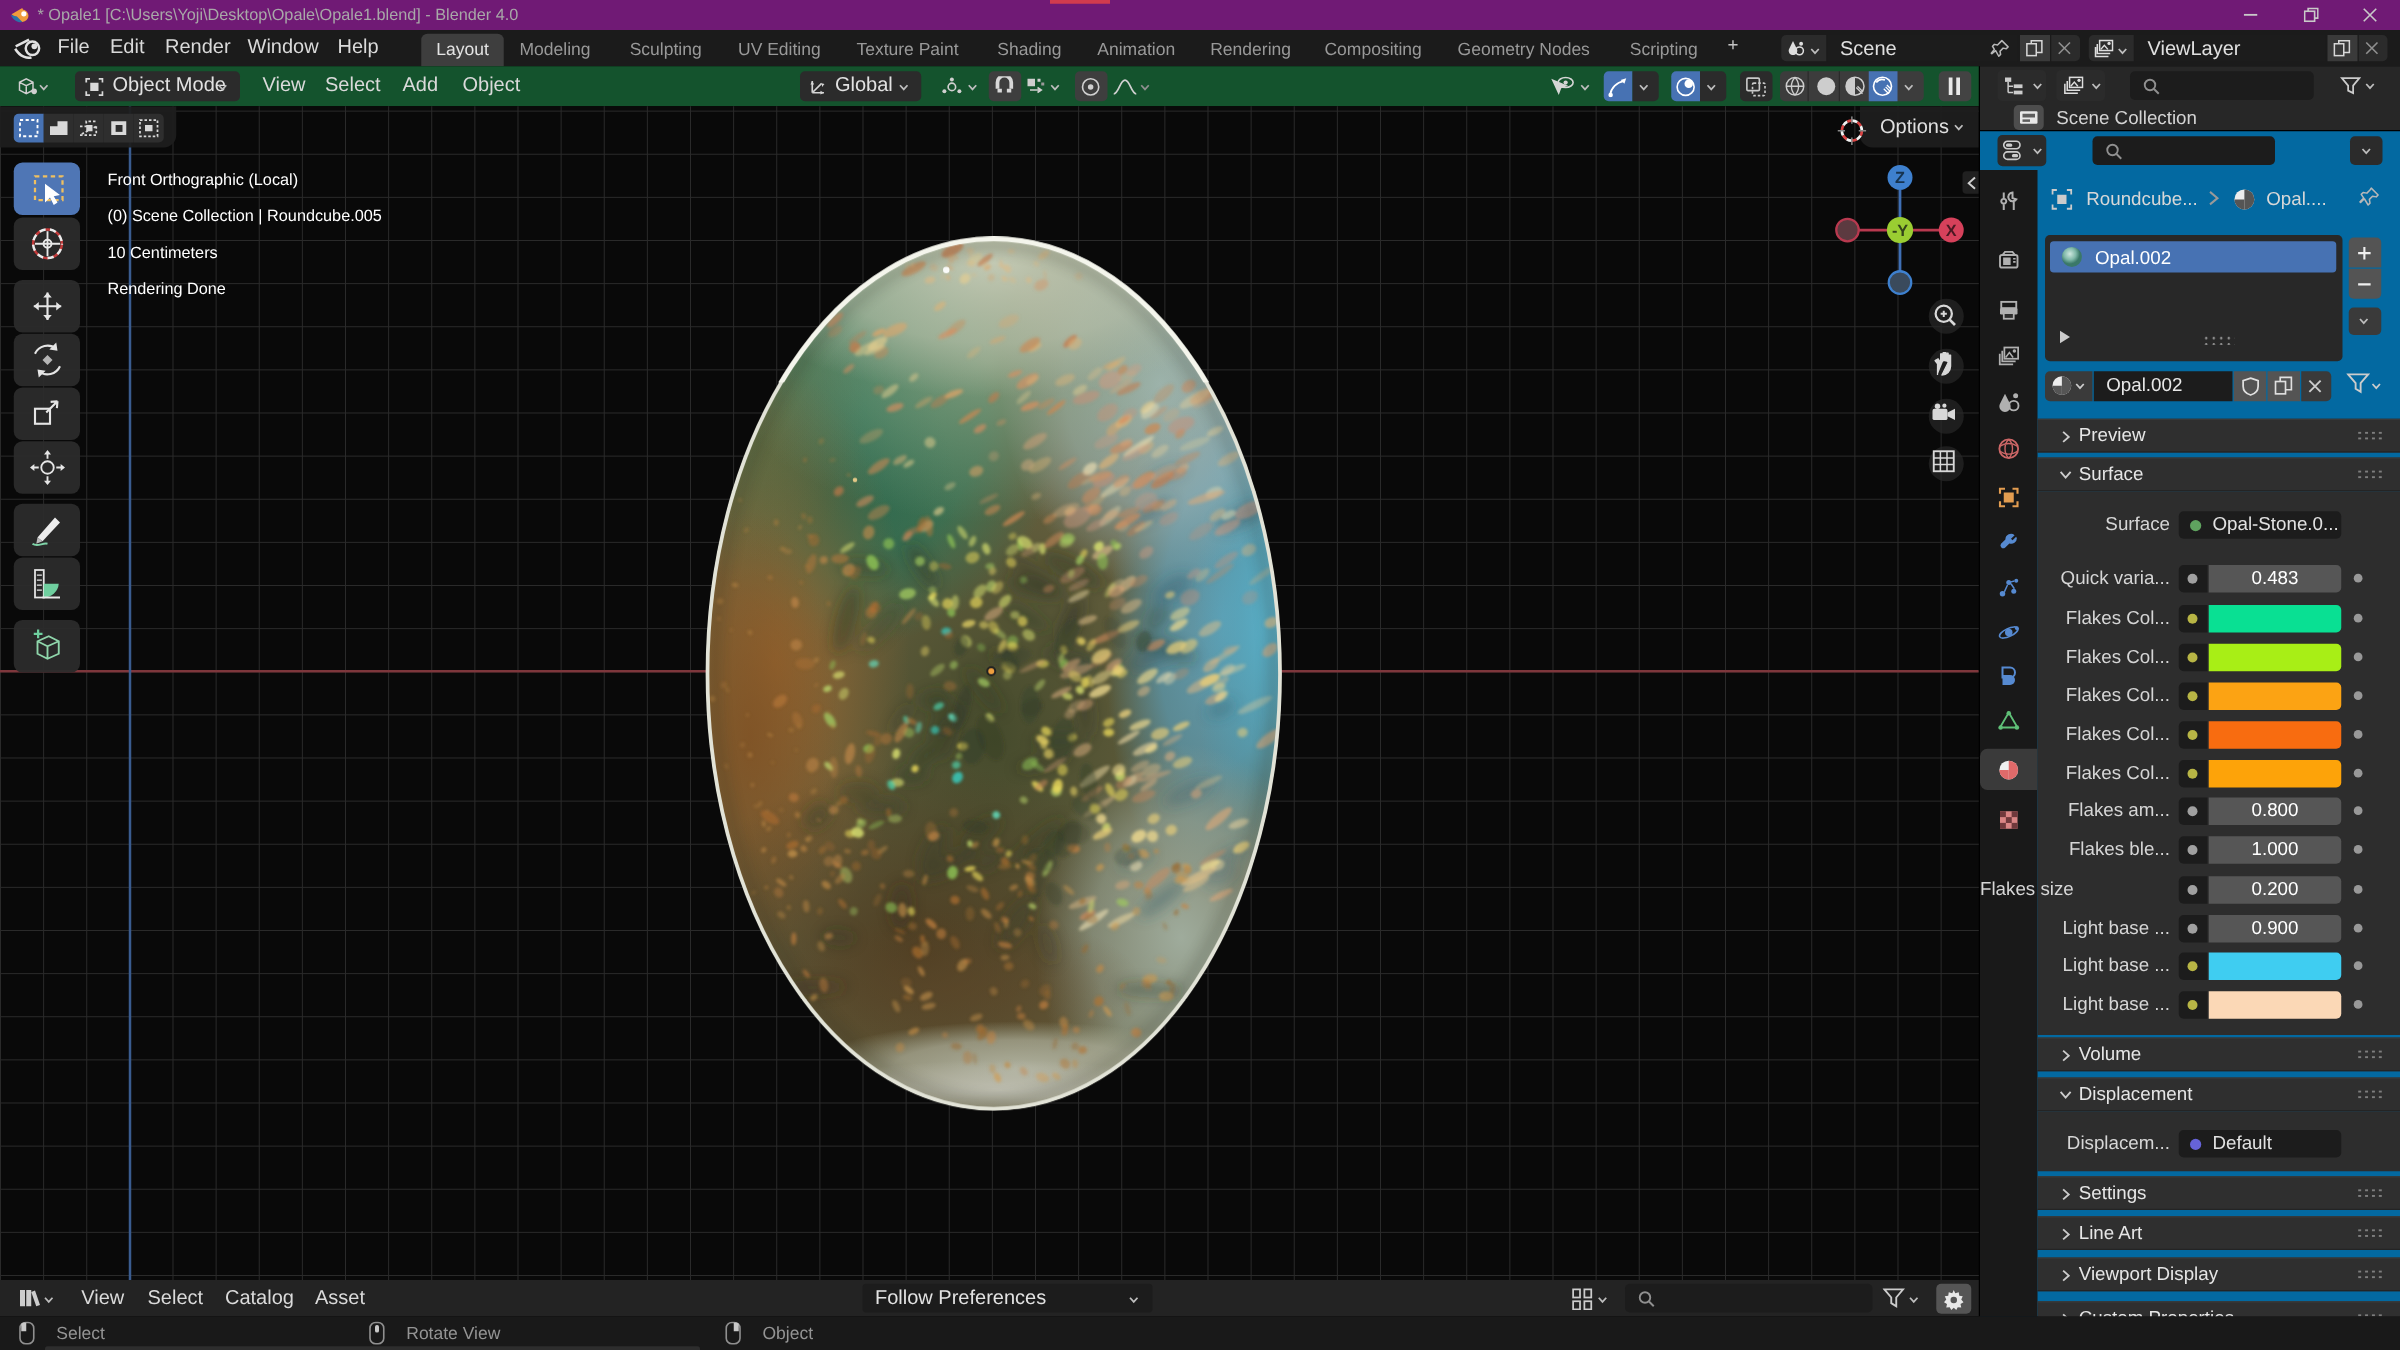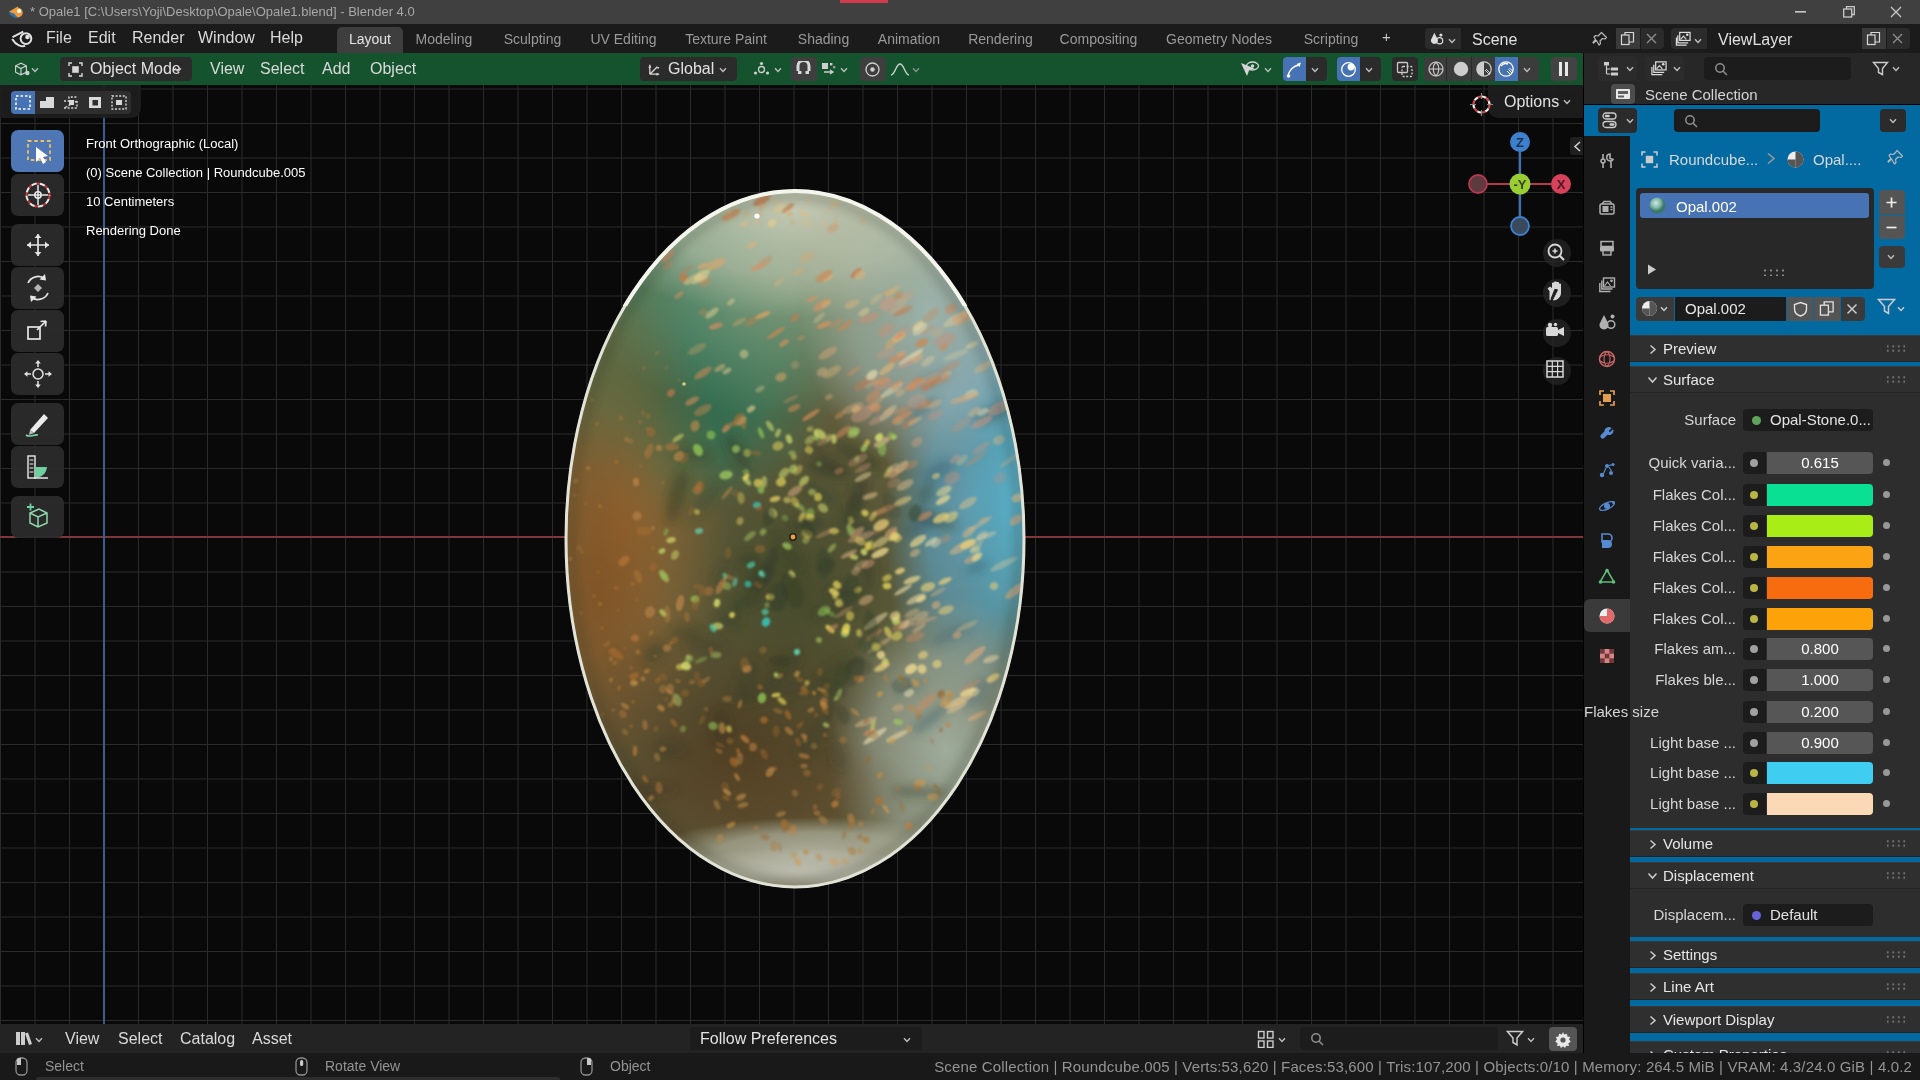--- a/index.html
+++ b/index.html
@@ -1,19 +1,19 @@
 <!DOCTYPE html>
 <html><head>
 <meta charset="utf-8">
 <style>
 *{margin:0;padding:0;box-sizing:border-box;}
 html,body{width:1920px;height:1080px;overflow:hidden;background:#000;}
 body{font-family:"Liberation Sans",sans-serif;position:relative;-webkit-font-smoothing:antialiased;}
 .abs{position:absolute;}
-#titlebar{position:absolute;left:0;top:0;width:1920px;height:24px;background:#404040;font-size:13px;}
+#titlebar{position:absolute;left:0;top:0;width:1920px;height:24px;background:#701a75;font-size:13px;}
 #titlebar .ttext{position:absolute;left:30px;top:4px;color:#a8a8a8;}
 #redbar{position:absolute;left:840px;top:0;width:48px;height:3px;background:#d13b4e;}
 #topbar{position:absolute;left:0;top:24px;width:1920px;height:29px;background:#1b1b1b;}
 .menu{position:absolute;color:#dadada;font-size:16px;}
 #topbar .menu{top:5px;}
 .tab{position:absolute;top:3px;height:26px;line-height:25px;color:#999;font-size:14px;text-align:center;border-radius:5px 5px 0 0;}
 .tab.active{background:#3e3e3e;color:#e4e4e4;}
 #vheader{position:absolute;left:0;top:53px;width:1583px;height:32px;background:#14532d;}
 #vheader .menu{top:7px;}
 #viewport{position:absolute;left:0;top:85px;width:1583px;height:939px;background:#090909;overflow:hidden;
@@ -1513,21 +1513,21 @@
     <span class="abs" style="left:79px;top:266px;color:#e6e6e6">Surface</span>
     <div class="abs" style="left:301px;top:270px;width:22px;height:9px;background-image:radial-gradient(circle,#7e7e7e 0.9px,transparent 1.1px);background-size:5.5px 4.5px;"></div>
     <div class="pnl" style="top:288px;height:435px;"></div>
     <span class="abs" style="left:0;top:306px;width:152px;text-align:right;color:#d6d6d6;white-space:nowrap;overflow:hidden">Surface</span>
     <div class="abs" style="left:159px;top:304px;width:130px;height:22px;background:#1c1c1c;border-radius:4px"></div>
     <div class="abs" style="left:168px;top:311px;width:9px;height:9px;border-radius:50%;background:#5fa35f"></div>
     <span class="abs" style="left:186px;top:306px;color:#e2e2e2">Opal-Stone.0...</span>
     <span class="abs" style="left:0;top:349px;width:152px;text-align:right;color:#d6d6d6;white-space:nowrap;overflow:hidden">Quick varia...</span>
     <div class="abs" style="left:159px;top:347px;width:23px;height:22px;background:#1c1c1c;border-radius:4px 0 0 4px"></div>
     <div class="abs" style="left:166px;top:354px;width:8px;height:8px;border-radius:50%;background:#a0a0a0"></div>
-    <div class="abs" style="left:183px;top:347px;width:106px;height:22px;background:#565656;border-radius:0 4px 4px 0;color:#fff;text-align:center;line-height:22px">0.615</div>
+    <div class="abs" style="left:183px;top:347px;width:106px;height:22px;background:#565656;border-radius:0 4px 4px 0;color:#fff;text-align:center;line-height:22px">0.483</div>
     <div class="abs" style="left:299px;top:354px;width:7px;height:7px;border-radius:50%;background:#989898"></div>
     <span class="abs" style="left:0;top:381px;width:152px;text-align:right;color:#d6d6d6;white-space:nowrap;overflow:hidden">Flakes Col...</span>
     <div class="abs" style="left:159px;top:379px;width:23px;height:22px;background:#1c1c1c;border-radius:4px 0 0 4px"></div>
     <div class="abs" style="left:166px;top:386px;width:8px;height:8px;border-radius:50%;background:#b8b545"></div>
     <div class="abs" style="left:183px;top:379px;width:106px;height:22px;background:#09e093;border-radius:0 4px 4px 0"></div>
     <div class="abs" style="left:299px;top:386px;width:7px;height:7px;border-radius:50%;background:#989898"></div>
     <span class="abs" style="left:0;top:412px;width:152px;text-align:right;color:#d6d6d6;white-space:nowrap;overflow:hidden">Flakes Col...</span>
     <div class="abs" style="left:159px;top:410px;width:23px;height:22px;background:#1c1c1c;border-radius:4px 0 0 4px"></div>
     <div class="abs" style="left:166px;top:417px;width:8px;height:8px;border-radius:50%;background:#b8b545"></div>
     <div class="abs" style="left:183px;top:410px;width:106px;height:22px;background:#a8ee16;border-radius:0 4px 4px 0"></div>
@@ -1672,14 +1672,13 @@
 <svg class="abs" style="left:295px;top:4px" width="13" height="19" viewBox="0 0 13 19">
       <rect x="1" y="1" width="11" height="17" rx="4.5" fill="none" stroke="#8f8f8f" stroke-width="1.3"></rect>
       <rect x="5" y="3" width="3.2" height="6" rx="1.5" fill="#c8c8c8"></rect>
     </svg>
 <span style="left:325px">Rotate View</span>
 <svg class="abs" style="left:580px;top:4px" width="13" height="19" viewBox="0 0 13 19">
       <rect x="1" y="1" width="11" height="17" rx="4.5" fill="none" stroke="#8f8f8f" stroke-width="1.3"></rect>
       <path d="M11 2 a4 4 0 0 0 -4 -0.8 V8 H11 Z" fill="#c8c8c8"></path>
     </svg>
 <span style="left:610px">Object</span>
-<span style="right:8px;font-size:15px;letter-spacing:0.15px">Scene Collection | Roundcube.005 | Verts:53,620 | Faces:53,600 | Tris:107,200 | Objects:0/10 | Memory: 264.5 MiB | VRAM: 4.3/24.0 GiB | 4.0.2</span>
 <div class="abs" style="left:36px;top:24px;width:524px;height:3px;background:#2d2d2d;border-radius:2px 2px 0 0"></div>
 </div>
 </body></html>

